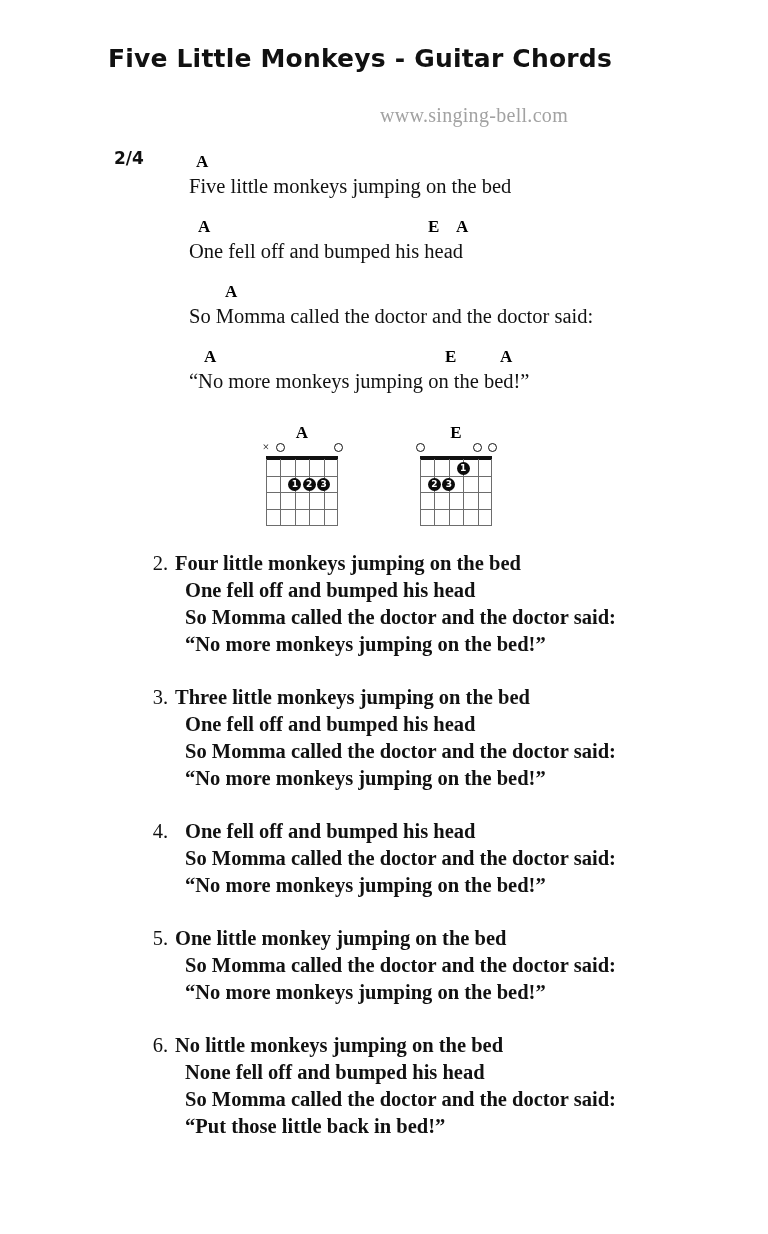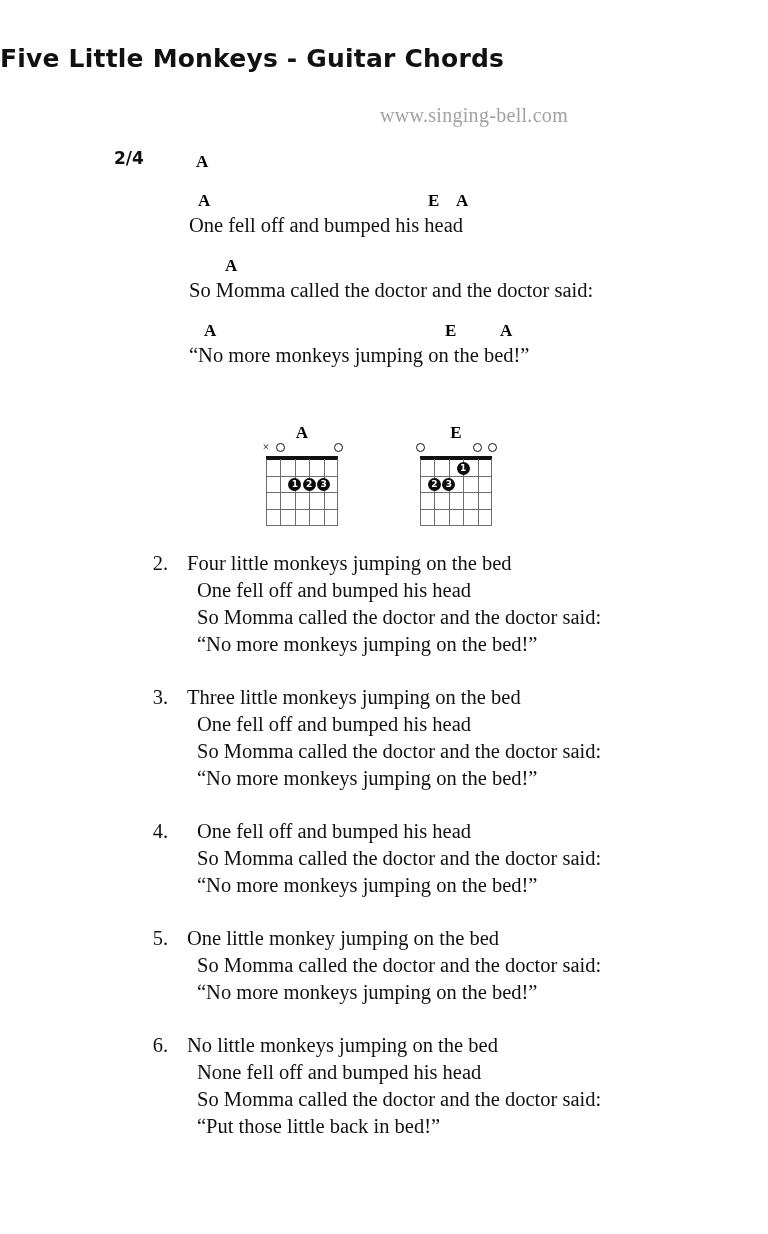--- a/index.html
+++ b/index.html
@@ -22,21 +22,21 @@
     inset: 0;
     background: #ffffff;
   }
 
   
   .title {
     position: absolute;
     top: 44px;
     left: 0;
     width: 612px;
-    text-align: left;
+    text-align: right;
     font-family: "DejaVu Sans", sans-serif;
     font-weight: bold;
     font-size: 25px;
     letter-spacing: 0.2px;
     color: #111111;
     white-space: nowrap;
   }
   .site-url {
     position: absolute;
     top: 104px;
@@ -202,21 +202,22 @@
     left: 0;
     top: 0;
     width: 28px;
     text-align: right;
     font-family: "Liberation Serif", serif;
     font-size: 20.5px;
     line-height: 27px;
     color: #111111;
   }
   .verse .vlines {
-    margin-left: 48px;
+    margin-left: 36px;
+    font-weight: bold;
   }
   .verse .vlines .vl {
     font-family: "Liberation Serif", serif;
     font-size: 20.5px;
     line-height: 27px;
     color: #111111;
     white-space: nowrap;
   }
   .verse .vlines .vl.first {
     margin-left: -1px;
@@ -233,20 +234,21 @@
   <div class="title">Five Little Monkeys - Guitar Chords</div>
   <div class="site-url">www.singing-bell.com</div>
 
   <div class="time-sig">2/4</div>
 
   <div class="verse1" id="verse1">
       <div class="cl-block">
         <div class="cl-chords">
           <span style="left: 7px;">A</span>
         </div>
+        <div class="cl-line">Five little monkeys jumping on the bed</div>
       </div>
       <div class="cl-block">
         <div class="cl-chords">
           <span style="left: 9px;">A</span>
           <span style="left: 239px;">E</span>
           <span style="left: 267px;">A</span>
         </div>
         <div class="cl-line">One fell off and bumped his head</div>
       </div>
       <div class="cl-block">

